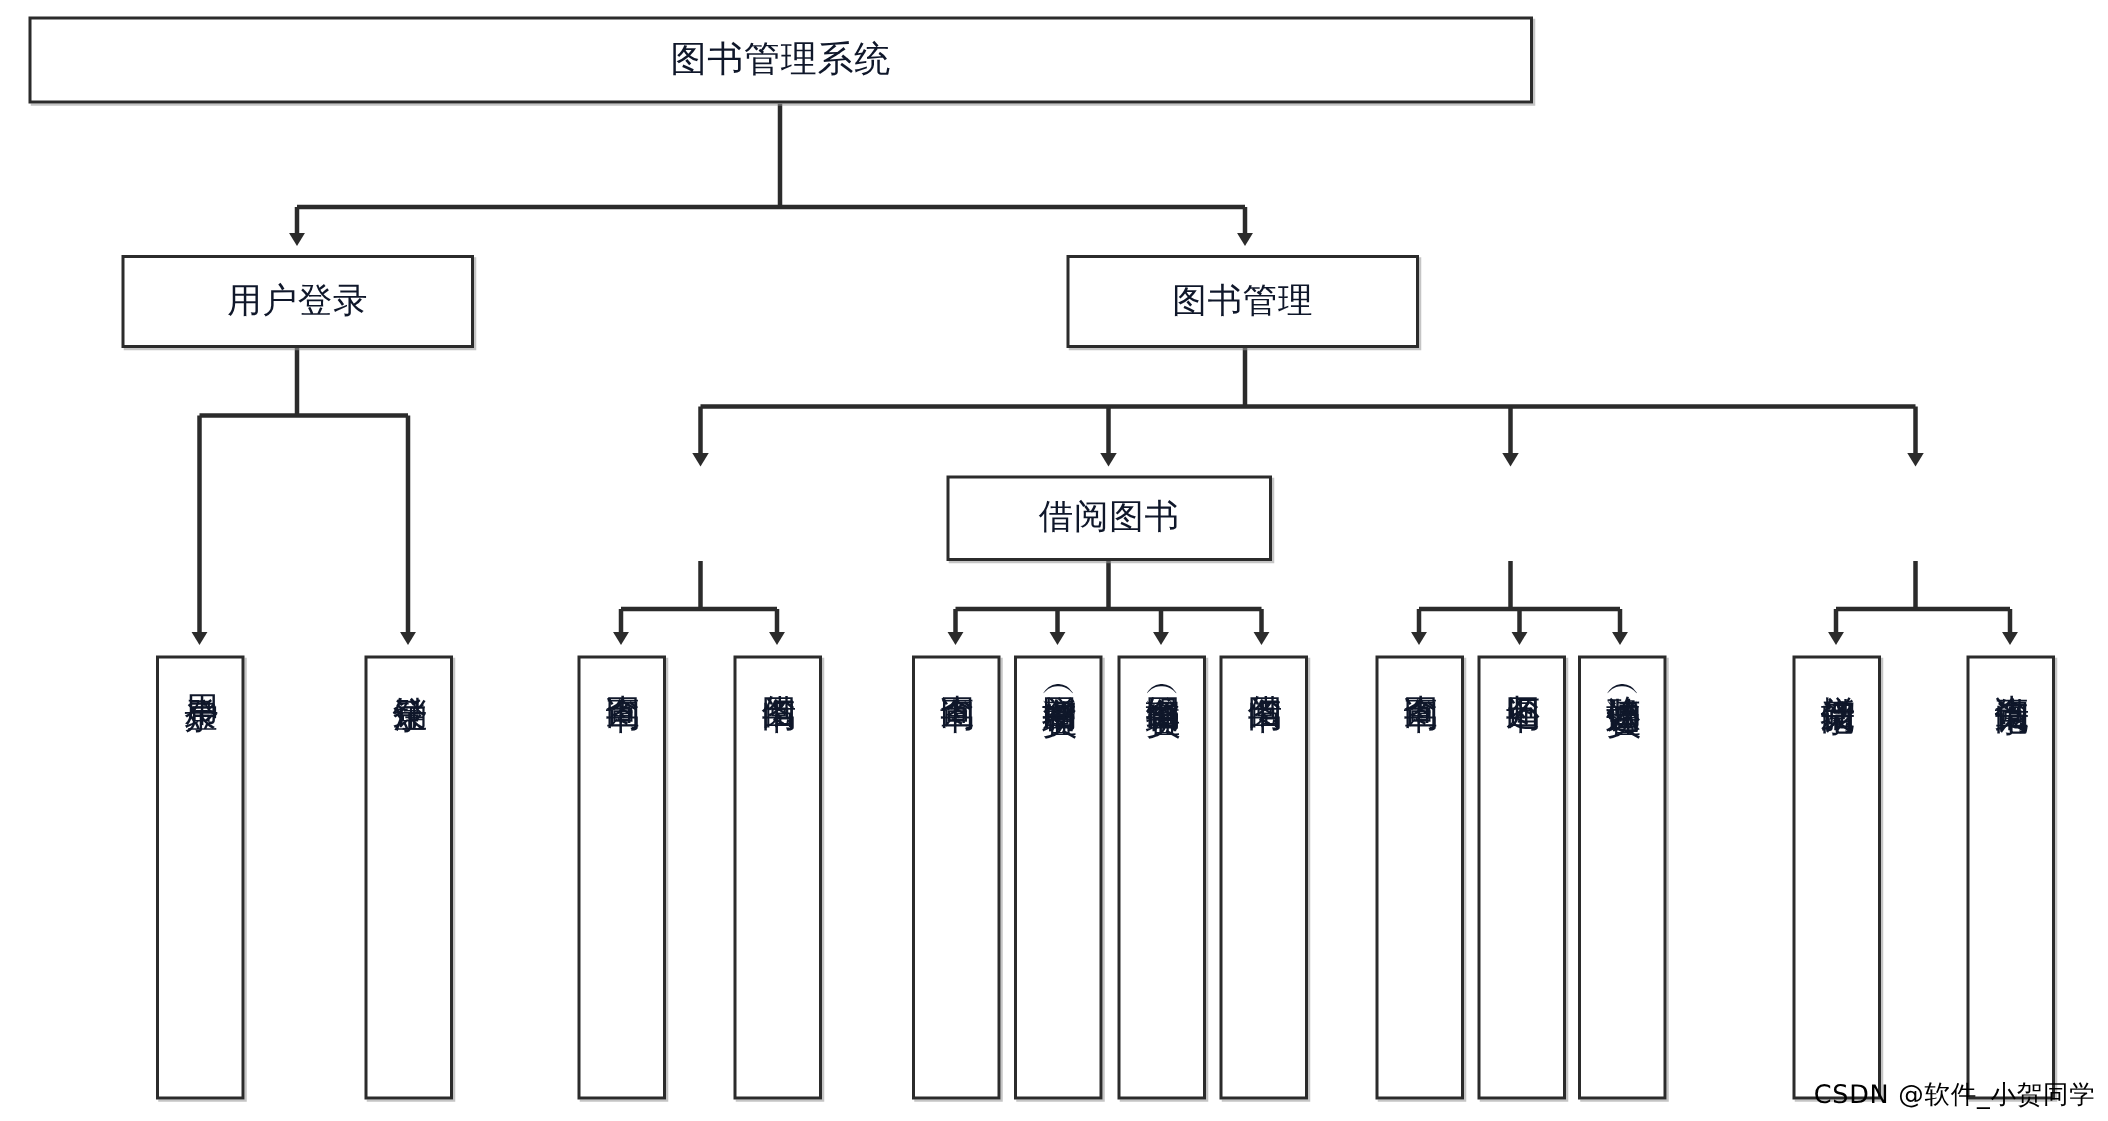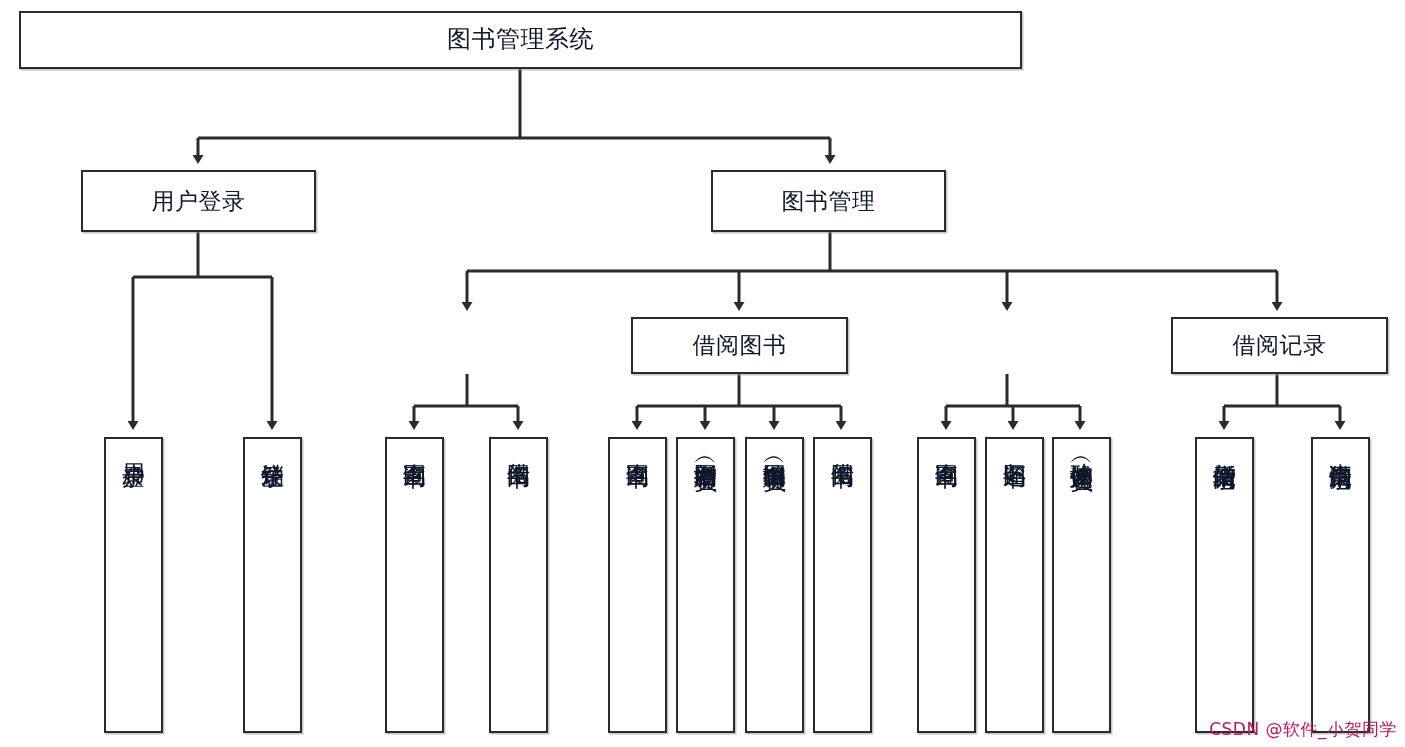--- a/index.html
+++ b/index.html
@@ -58,21 +58,21 @@
     font-size: 23px;
     line-height: 1.08;
     letter-spacing: 1px;
   }
   #root-node .label { font-size: 24px; }
   #watermark {
     position: absolute;
     right: 8px;
     bottom: 6px;
     font-size: 17px;
-    color: #be185d;
+    color: #000000;
     letter-spacing: 0.5px;
     white-space: nowrap;
     font-family: "DejaVu Sans", "Liberation Sans", sans-serif;
   }
 </style>
 </head>
 <body>
 
 <div id="canvas">
 
@@ -133,23 +133,20 @@
   <div class="node horiz" style="left:81px; top:170px; width:235px; height:62px;">
     <span class="label">用户登录</span>
   </div>
   <div class="node horiz" style="left:711px; top:170px; width:235px; height:62px;">
     <span class="label">图书管理</span>
   </div>
 
   <div class="node horiz" style="left:631px; top:317px; width:217px; height:57px;">
     <span class="label">借阅图书</span>
   </div>
-  <div class="node horiz" style="left:1171px; top:317px; width:217px; height:57px;">
-    <span class="label">借阅记录</span>
-  </div>
 
   <div class="node vert" style="left:104px; top:437px; width:59px; height:296px;">
     <span class="label">用户登录</span>
   </div>
   <div class="node vert" style="left:243px; top:437px; width:59px; height:296px;">
     <span class="label">注销登录</span>
   </div>
 
   <div class="node vert" style="left:385px; top:437px; width:59px; height:296px;">
     <span class="label">查询图书</span>

